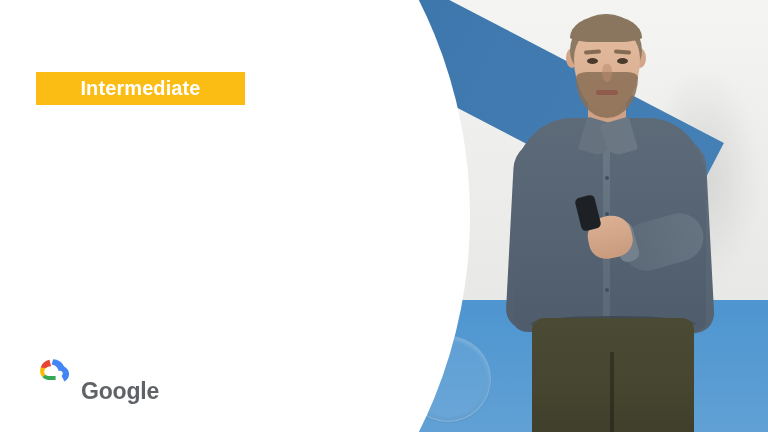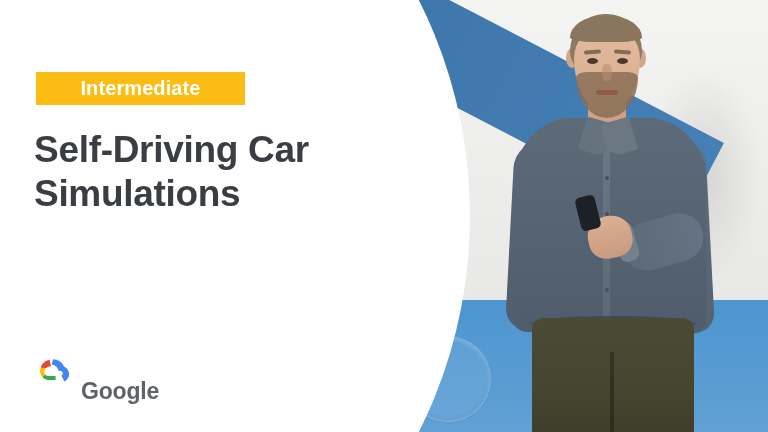--- a/index.html
+++ b/index.html
@@ -247,24 +247,20 @@
     </div>
   </div>
 
   <div class="white-panel"></div>
   <div class="white-fill-left"></div>
 
   <div class="content">
 
     <div class="badge">Intermediate</div>
 
-    <div class="title">
-      <span class="line">Self-Driving Car</span>
-      <span class="line">Simulations</span>
-    </div>
 
     <div class="logo">
       <span>
         <svg class="logo-mark" viewBox="0 0 48 42" xmlns="http://www.w3.org/2000/svg">
 
           <path d="M20.6 3.2 C15.0 4.4 10.6 8.4 8.9 13.6 l7.0 5.0 c1.0 -3.2 3.6 -5.7 6.9 -6.5 z" fill="#ea4335"></path>
 
           <path d="M8.9 13.6 C8.2 15.5 7.9 17.6 8.2 19.7 C8.5 22.3 9.6 24.6 11.2 26.4 l6.6 -5.2
                    c-1.0 -1.3 -1.5 -3.0 -1.3 -4.7 c0.1 -0.7 0.2 -1.3 0.4 -1.9 z" fill="#fbbc05"></path>
 

